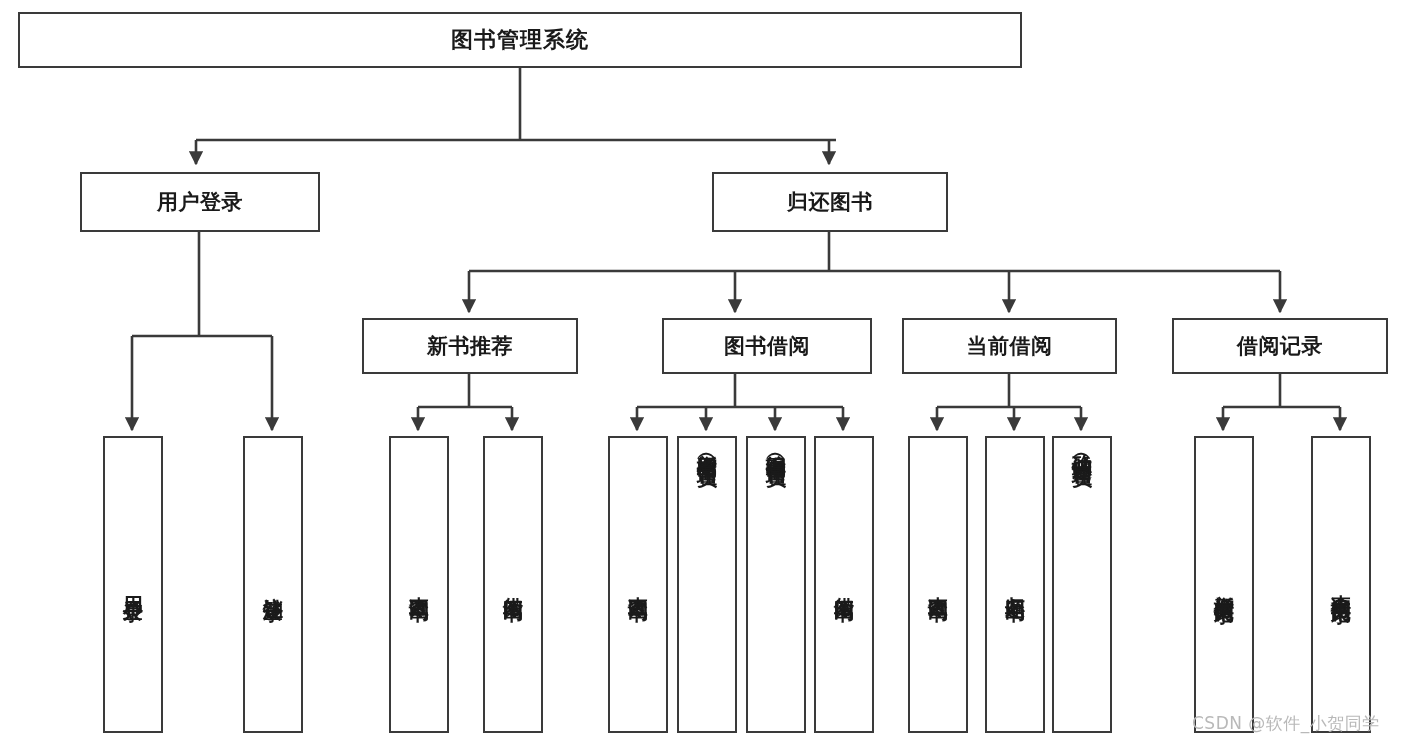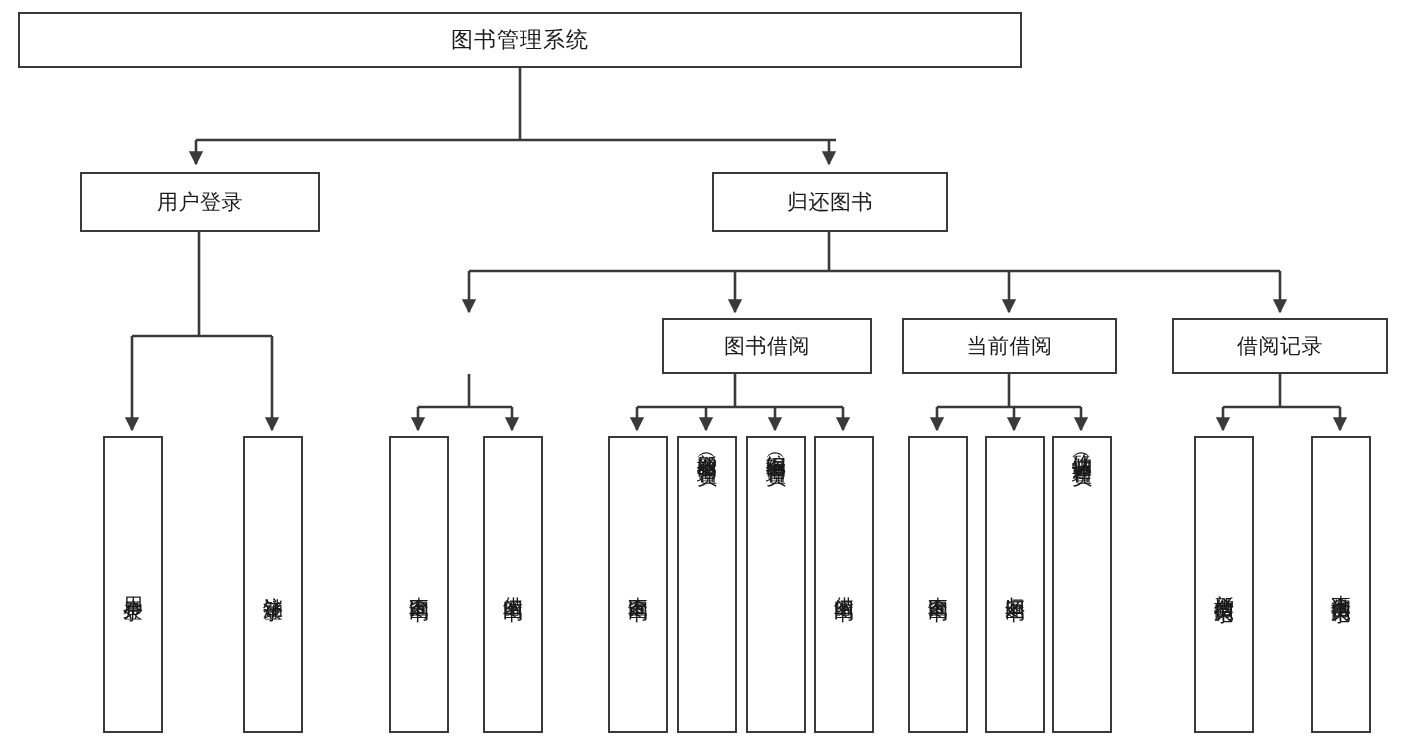--- a/index.html
+++ b/index.html
@@ -28,20 +28,21 @@
   .node {
     position: absolute;
     box-sizing: border-box;
     background: #ffffff;
     border: 2px solid #3a3a3a;
     display: flex;
     align-items: center;
     justify-content: center;
     color: #1a1a1a;
     z-index: 3;
+    font-weight: bold;
   }
   .node .label {
     display: block;
     text-align: center;
     line-height: 1.18;
     white-space: nowrap;
   }
   .node.horiz .label {
     font-size: 21px;
     letter-spacing: 0.5px;
@@ -137,20 +138,23 @@
     <span class="label">图书管理系统</span>
   </div>
 
   <div class="node horiz" style="left:80px; top:172px; width:240px; height:60px;">
     <span class="label">用户登录</span>
   </div>
   <div class="node horiz" style="left:712px; top:172px; width:236px; height:60px;">
     <span class="label">归还图书</span>
   </div>
 
+  <div class="node horiz" style="left:362px; top:318px; width:216px; height:56px;">
+    <span class="label">新书推荐</span>
+  </div>
   <div class="node horiz" style="left:630px; top:318px; width:210px; height:56px;margin-left:32px;">
     <span class="label">图书借阅</span>
   </div>
   <div class="node horiz" style="left:1172px; top:318px; width:216px; height:56px;">
     <span class="label">借阅记录</span>
   </div>
   <div class="node horiz" style="left:902px; top:318px; width:215px; height:56px;">
     <span class="label">当前借阅</span>
   </div>
 
@@ -191,14 +195,15 @@
     <span class="label">确认归还（管理员）</span>
   </div>
 
   <div class="node vert center-text" style="left:1194px; top:436px; width:60px; height:297px;">
     <span class="label">新增借阅记录</span>
   </div>
   <div class="node vert center-text" style="left:1311px; top:436px; width:60px; height:297px;">
     <span class="label">查询借阅记录</span>
   </div>
 
+  <div class="watermark">CSDN @软件_小贺同学</div>
 
 </div>
 
 </body></html>

